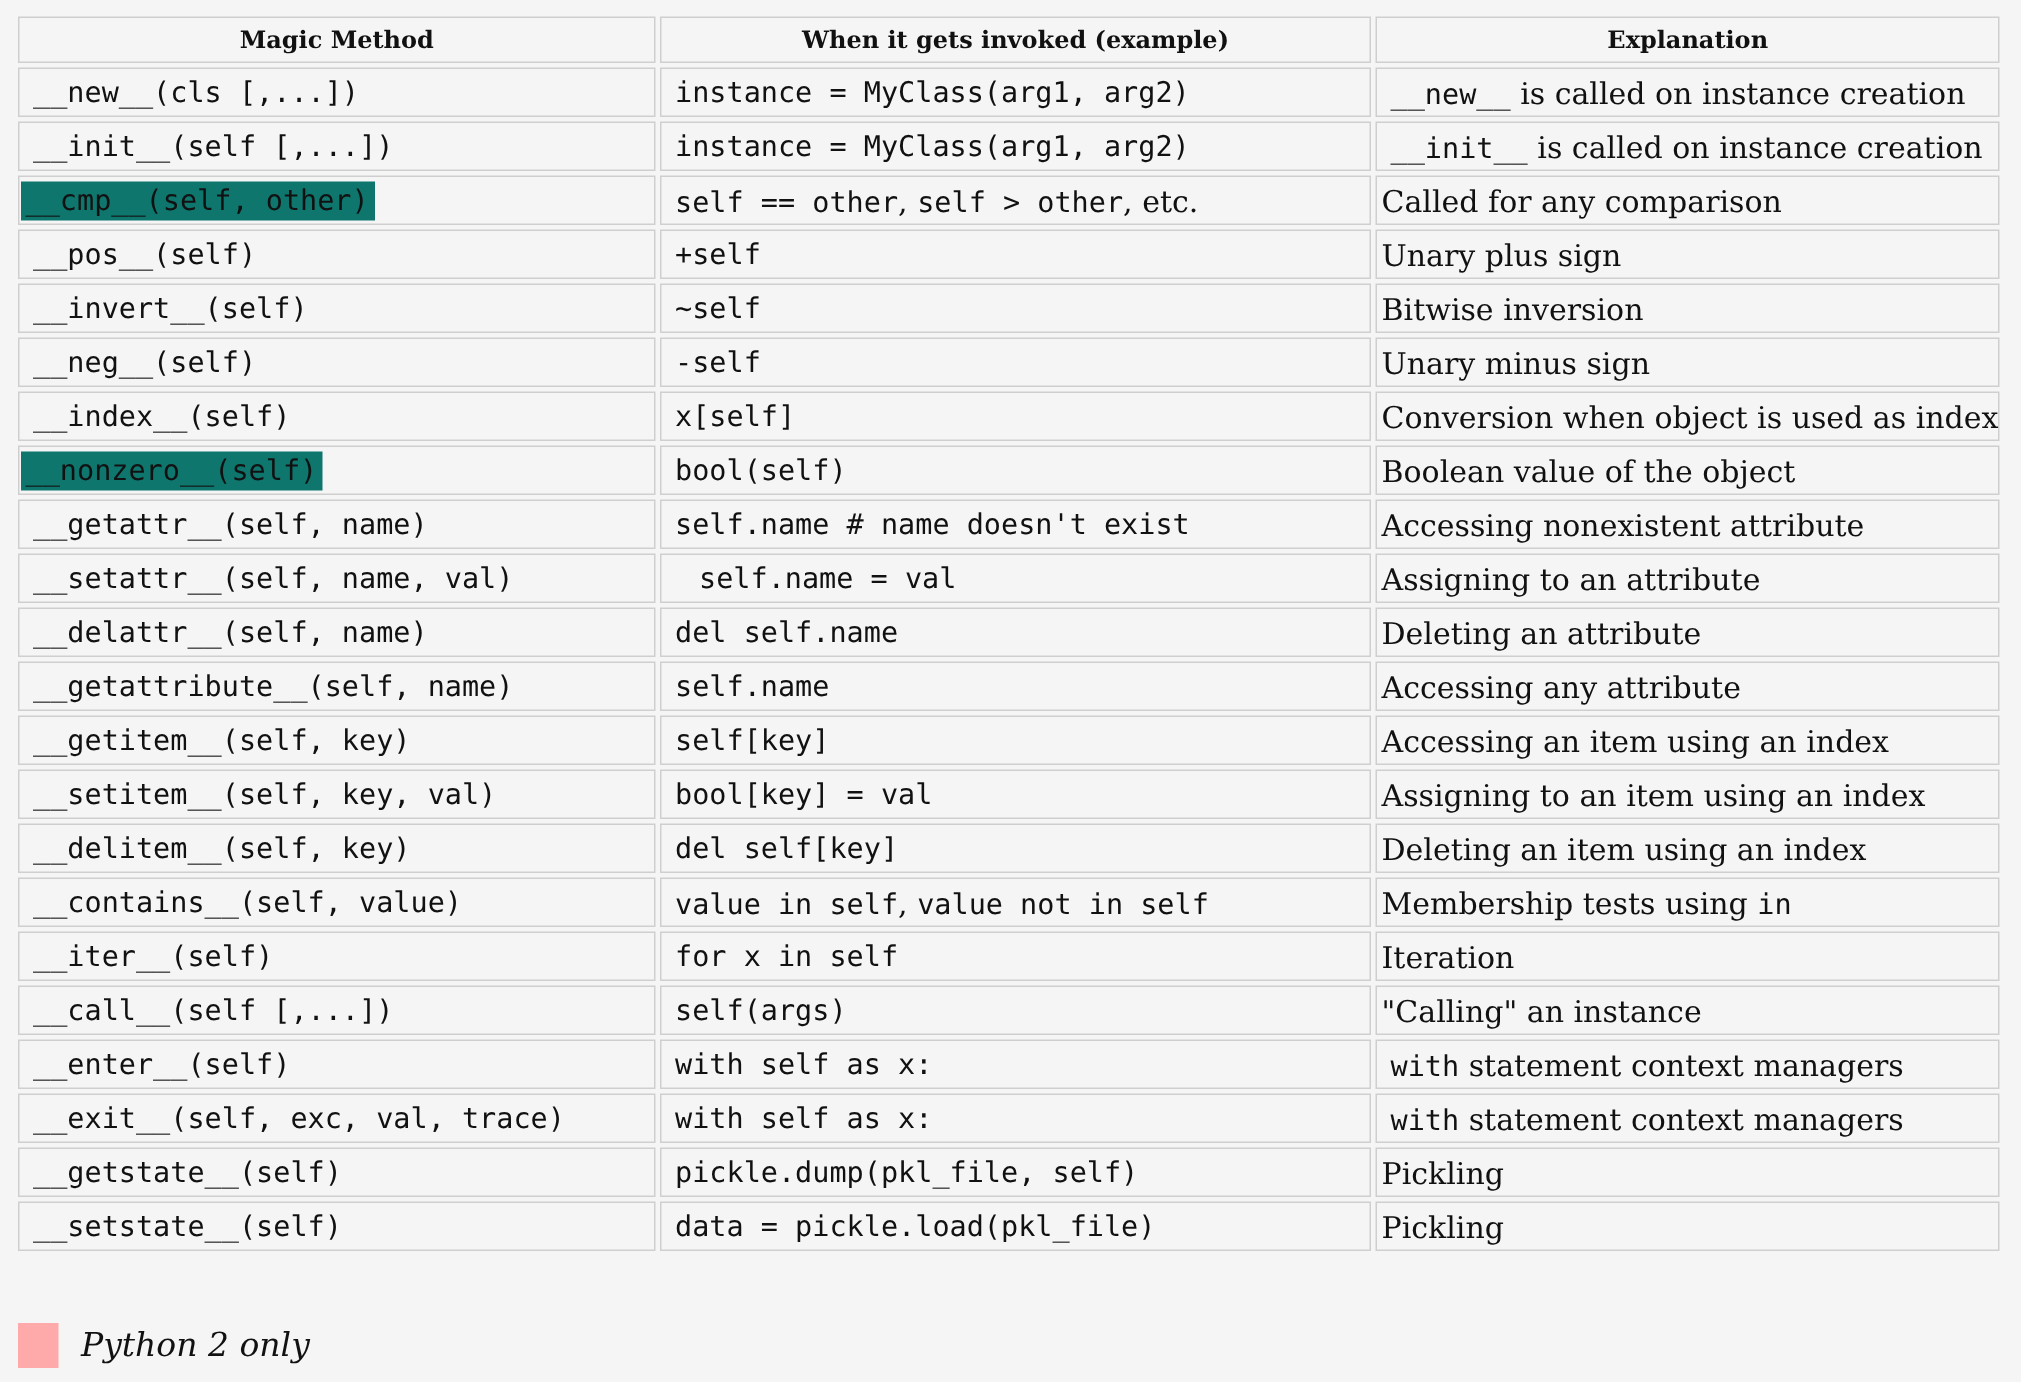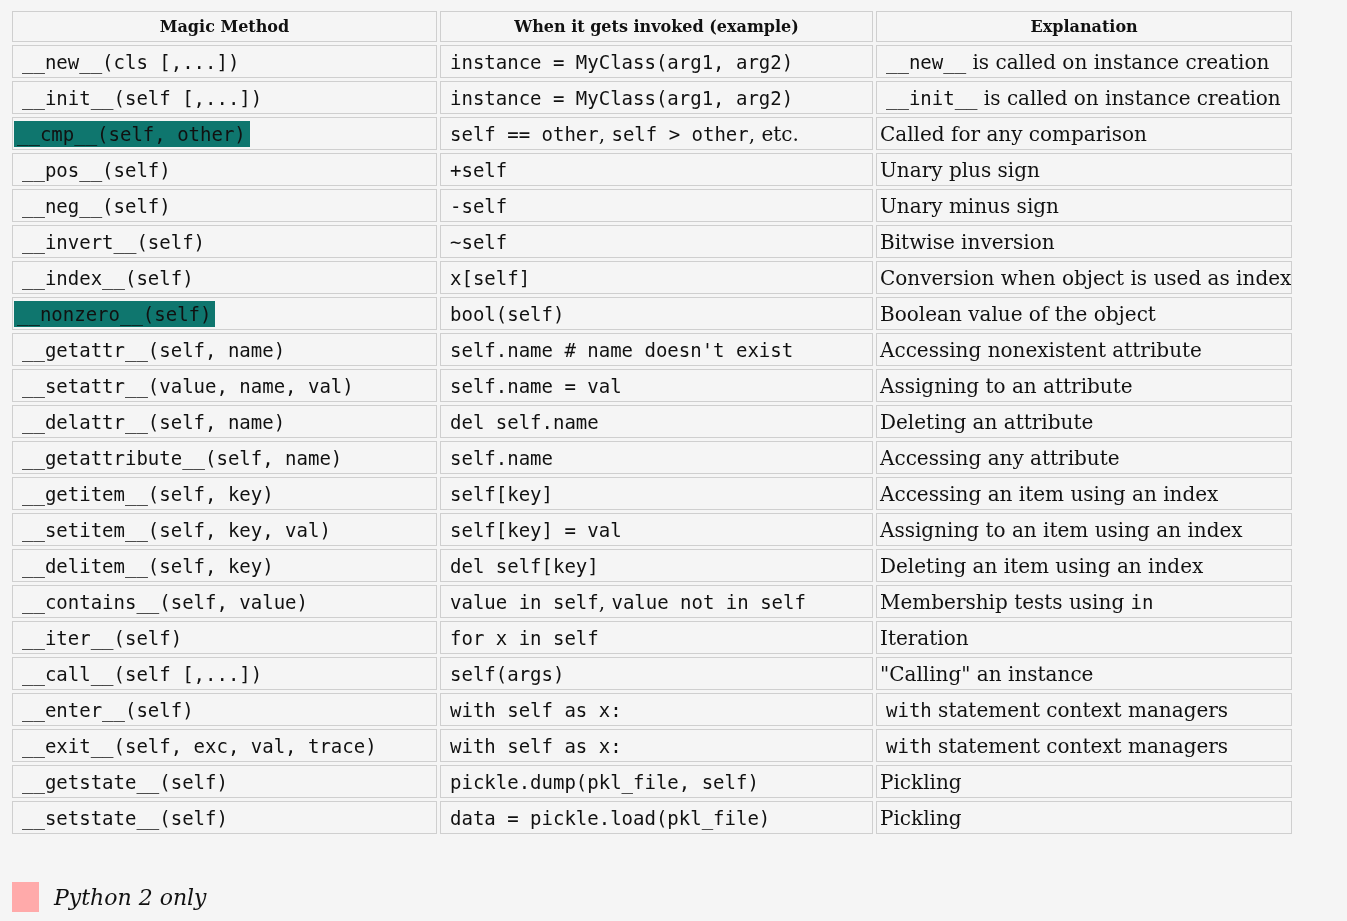--- a/index.html
+++ b/index.html
@@ -1,20 +1,20 @@
 <!DOCTYPE html>
 <html><head>
 <meta charset="utf-8">
 <style>
   html, body { margin: 0; padding: 0; background: #f5f5f5; }
   body { width: 1347px; height: 921px; overflow: hidden; position: relative; font-family: "DejaVu Serif", serif; color: #111; }
   table.mm { position: absolute; left: 9px; top: 8px; border-collapse: separate; border-spacing: 3px 3px; margin: 0; }
   table.mm td, table.mm th { border: 1px solid #cfcfcf; background: #f5f5f5; height: 33px; padding: 0 0 0 3px; box-sizing: border-box; white-space: nowrap; }
   table.mm th { font-weight: bold; font-size: 16px; text-align: center; height: 31px; padding: 0; }
-  .c1 { width: 425px; } .c2 { width: 433px; } .c3 { width: 398px; }
+  .c1 { width: 425px; } .c2 { width: 474px; } .c3 { width: 398px; }
   .mono { font-family: "DejaVu Sans Mono", monospace; font-size: 19px; }
   .serif { font-family: "DejaVu Serif", serif; font-size: 20px; }
   .hl { background: #0f766e; padding: 2px 4px 2px 3px; margin-left: -2px; }
   .pad { padding-left: 6px; margin-top: 29px; }
   .legend { position: absolute; left: 12px; top: 882px; display: flex; align-items: center; }
   .swatch { width: 27px; height: 30px; background: #ffaaaa; display: inline-block; }
   .legend-label { font-style: italic; font-size: 22px; margin-left: 15px; font-family: "DejaVu Serif", serif; }
 </style>
 </head>
 <body>
@@ -42,67 +42,67 @@
         <td class="c1 mono"><span class="hl">__cmp__(self, other)</span></td>
         <td class="c2"><span class="mono" style="padding-left: 6px;">self == other</span><span class="serif">, </span><span class="mono">self &gt; other</span><span class="serif">, etc.</span></td>
         <td class="c3"><span class="serif">Called for any comparison</span></td>
       </tr>
       <tr>
         <td class="c1 mono"><span class="pad">__pos__(self)</span></td>
         <td class="c2"><span class="mono" style="padding-left: 6px;">+self</span></td>
         <td class="c3"><span class="serif">Unary plus sign</span></td>
       </tr>
       <tr>
+        <td class="c1 mono"><span class="pad">__invert__(self)</span></td>
+        <td class="c2"><span class="mono" style="padding-left: 6px;">~self</span></td>
+        <td class="c3"><span class="serif">Bitwise inversion</span></td>
+      </tr>
+      <tr>
         <td class="c1 mono"><span class="pad">__neg__(self)</span></td>
         <td class="c2"><span class="mono" style="padding-left: 6px;">-self</span></td>
         <td class="c3"><span class="serif">Unary minus sign</span></td>
-      </tr>
-      <tr>
-        <td class="c1 mono"><span class="pad">__invert__(self)</span></td>
-        <td class="c2"><span class="mono" style="padding-left: 6px;">~self</span></td>
-        <td class="c3"><span class="serif">Bitwise inversion</span></td>
       </tr>
       <tr>
         <td class="c1 mono"><span class="pad">__index__(self)</span></td>
         <td class="c2"><span class="mono" style="padding-left: 6px;">x[self]</span></td>
         <td class="c3"><span class="serif">Conversion when object is used as index</span></td>
       </tr>
       <tr>
         <td class="c1 mono"><span class="hl">__nonzero__(self)</span></td>
         <td class="c2"><span class="mono" style="padding-left: 6px;">bool(self)</span></td>
         <td class="c3"><span class="serif">Boolean value of the object</span></td>
       </tr>
       <tr>
         <td class="c1 mono"><span class="pad">__getattr__(self, name)</span></td>
         <td class="c2"><span class="mono" style="padding-left: 6px;">self.name # name doesn't exist</span></td>
         <td class="c3"><span class="serif">Accessing nonexistent attribute</span></td>
       </tr>
       <tr>
-        <td class="c1 mono"><span class="pad">__setattr__(value, name, val)</span></td>
-        <td class="c2"><span class="mono" style="padding-left: 6px;">self.name = val</span></td>
+        <td class="c1 mono"><span class="pad">__setattr__(self, name, val)</span></td>
+        <td class="c2"><span class="mono" style="padding-left: 6px; margin-left: 16px;">self.name = val</span></td>
         <td class="c3"><span class="serif">Assigning to an attribute</span></td>
       </tr>
       <tr>
         <td class="c1 mono"><span class="pad">__delattr__(self, name)</span></td>
         <td class="c2"><span class="mono" style="padding-left: 6px;">del self.name</span></td>
         <td class="c3"><span class="serif">Deleting an attribute</span></td>
       </tr>
       <tr>
         <td class="c1 mono"><span class="pad">__getattribute__(self, name)</span></td>
         <td class="c2"><span class="mono" style="padding-left: 6px;">self.name</span></td>
         <td class="c3"><span class="serif">Accessing any attribute</span></td>
       </tr>
       <tr>
         <td class="c1 mono"><span class="pad">__getitem__(self, key)</span></td>
         <td class="c2"><span class="mono" style="padding-left: 6px;">self[key]</span></td>
         <td class="c3"><span class="serif">Accessing an item using an index</span></td>
       </tr>
       <tr>
         <td class="c1 mono"><span class="pad">__setitem__(self, key, val)</span></td>
-        <td class="c2"><span class="mono" style="padding-left: 6px;">self[key] = val</span></td>
+        <td class="c2"><span class="mono" style="padding-left: 6px;">bool[key] = val</span></td>
         <td class="c3"><span class="serif">Assigning to an item using an index</span></td>
       </tr>
       <tr>
         <td class="c1 mono"><span class="pad">__delitem__(self, key)</span></td>
         <td class="c2"><span class="mono" style="padding-left: 6px;">del self[key]</span></td>
         <td class="c3"><span class="serif">Deleting an item using an index</span></td>
       </tr>
       <tr>
         <td class="c1 mono"><span class="pad">__contains__(self, value)</span></td>
         <td class="c2"><span class="mono" style="padding-left: 6px;">value in self</span><span class="serif">, </span><span class="mono">value not in self</span></td>

